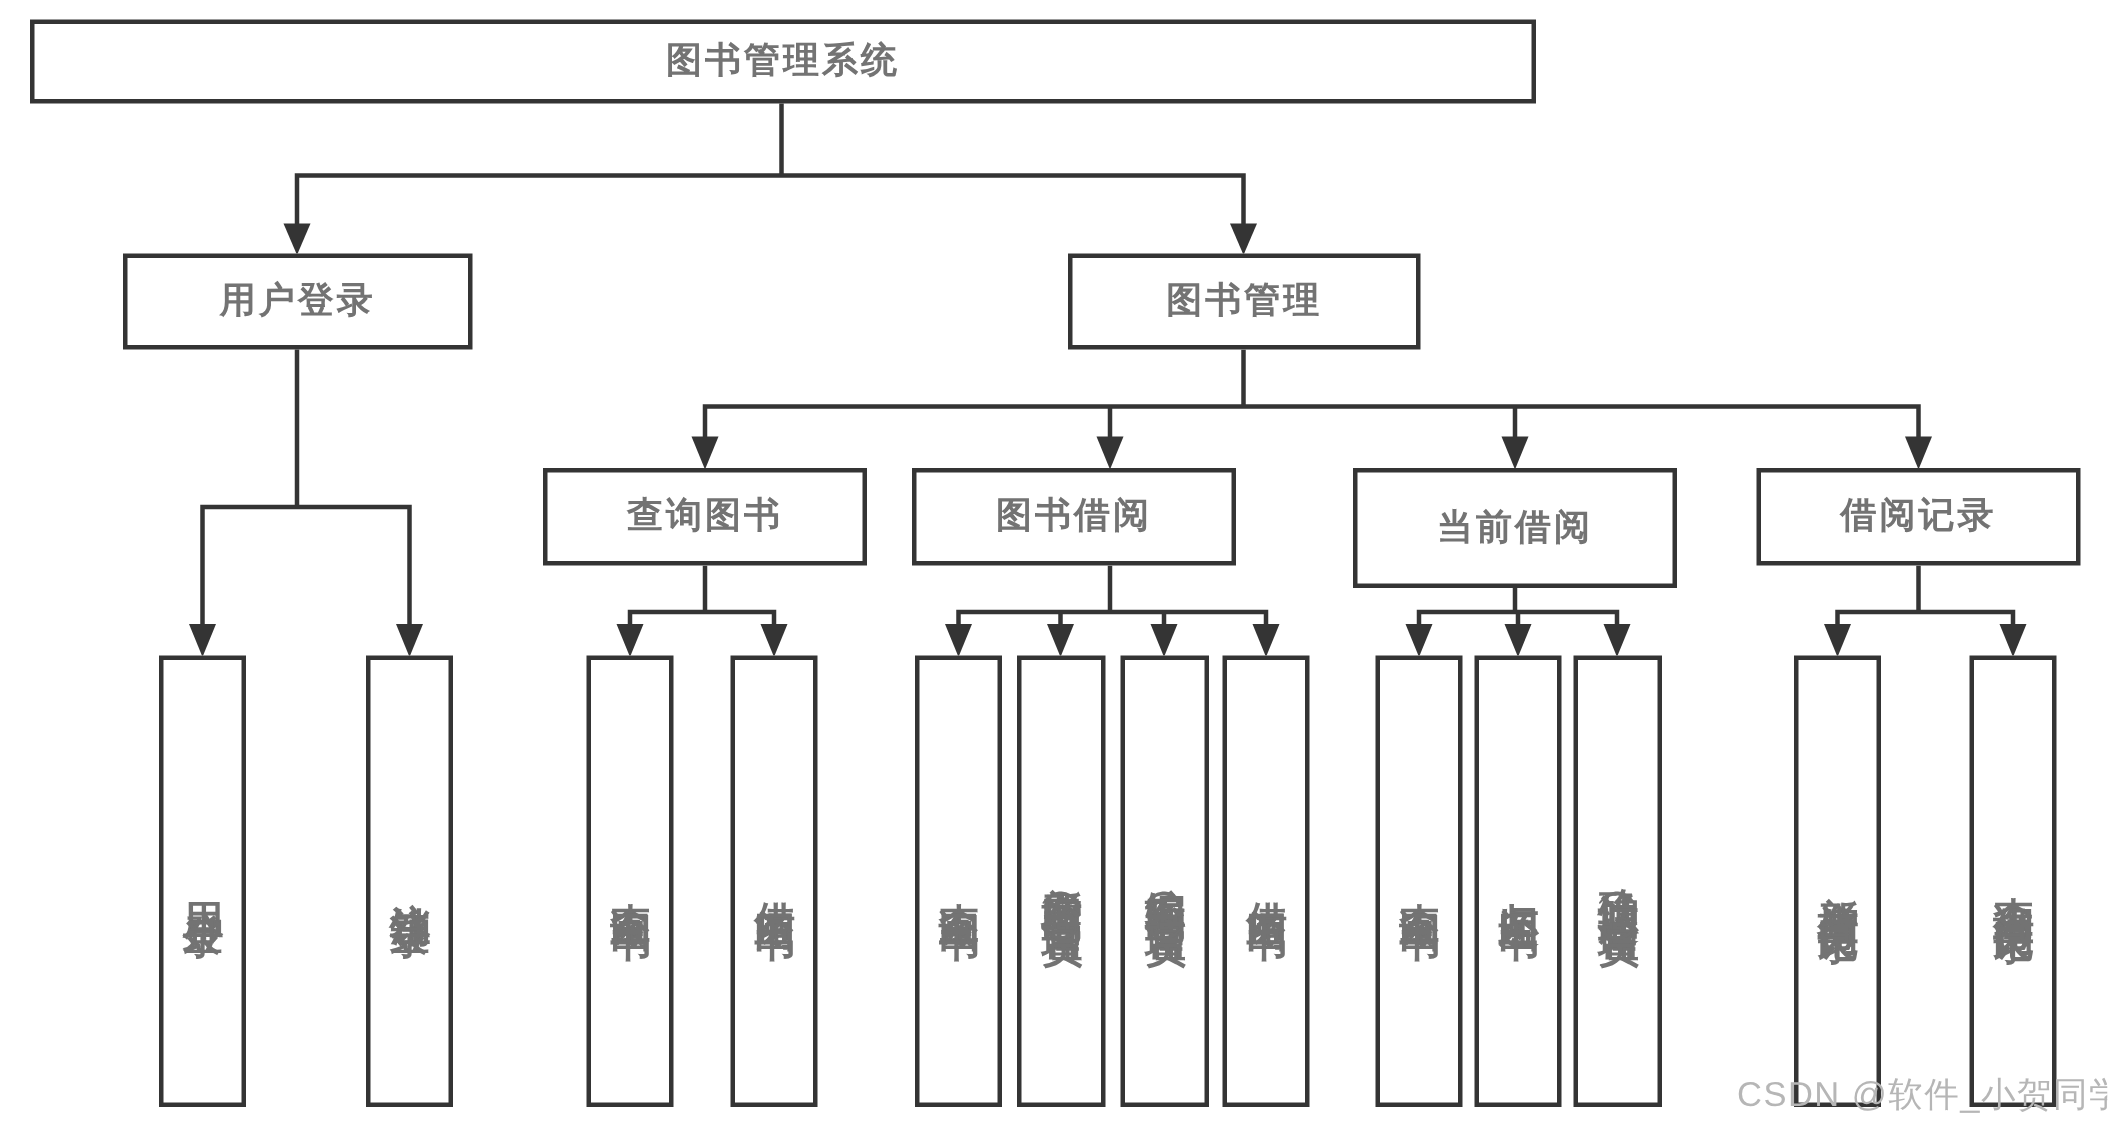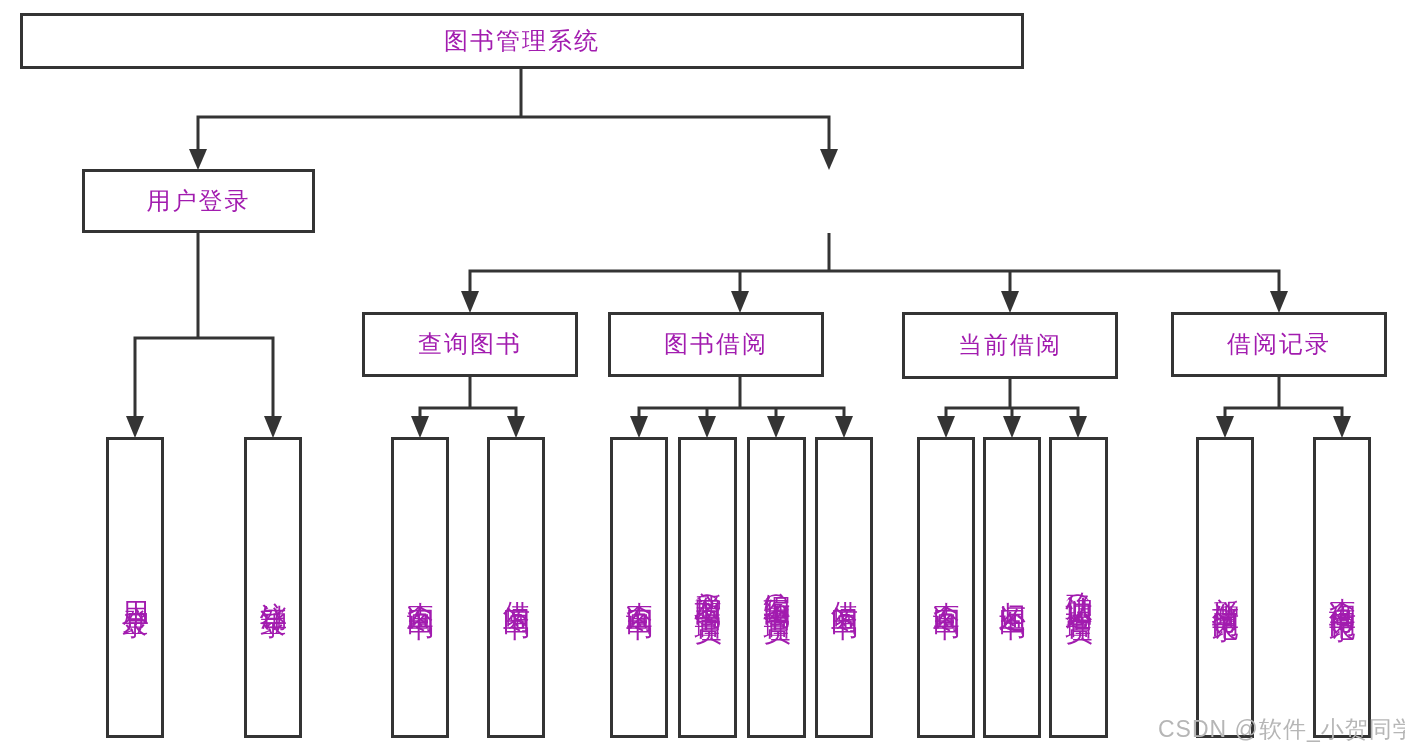--- a/index.html
+++ b/index.html
@@ -3,22 +3,23 @@
 <meta charset="utf-8">
 <style>
   html,body{margin:0;padding:0;background:#ffffff;}
   .stage{
     position:relative;width:1405px;height:747px;background:#ffffff;
     overflow:hidden;font-family:"Liberation Sans","DejaVu Sans",sans-serif;
   }
   svg.connectors{position:absolute;left:0;top:0;z-index:0;}
   .box{
     position:absolute;box-sizing:border-box;z-index:1;
-    border:3px solid #343434;background:#ffffff;color:#a21caf;
+    border:3px solid #343434;background:#ffffff;color:#737373;
     display:flex;align-items:center;justify-content:center;
+    font-weight:bold;
   }
   .hbox{font-size:24px;letter-spacing:2px;line-height:1.1;}
   .vbox{
     writing-mode:vertical-rl;text-orientation:mixed;
     font-size:27px;letter-spacing:4px;line-height:1;
   }
   .watermark{
     position:absolute;z-index:3;white-space:nowrap;
     font-size:23px;color:#b6b6b6;letter-spacing:1px;
   }
@@ -68,24 +69,25 @@
       <polygon points="1003,416 1021,416 1012,438"></polygon>
       <polygon points="1069,416 1087,416 1078,438"></polygon>
       <polygon points="1216,416 1234,416 1225,438"></polygon>
       <polygon points="1333,416 1351,416 1342,438"></polygon>
     </g>
   </svg>
 
   <div class="box hbox" style="left:20px;top:13px;width:1004px;height:56px;">图书管理系统</div>
 
   <div class="box hbox" style="left:82px;top:169px;width:233px;height:64px;">用户登录</div>
+  <div class="box hbox" style="left:712px;top:169px;width:235px;height:64px;">图书管理</div>
 
   <div class="box hbox" style="left:362px;top:312px;width:216px;height:65px;">查询图书</div>
   <div class="box hbox" style="left:608px;top:312px;width:216px;height:65px;">图书借阅</div>
-  <div class="box hbox" style="left:902px;top:312px;width:216px;height:67px;">当前借阅</div>
+  <div class="box hbox" style="left:902px;top:312px;width:216px;height:80px;">当前借阅</div>
   <div class="box hbox" style="left:1171px;top:312px;width:216px;height:65px;">借阅记录</div>
 
   <div class="box vbox" style="left:106px;top:437px;width:58px;height:301px;">用户登录</div>
   <div class="box vbox" style="left:244px;top:437px;width:58px;height:301px;">注销登录</div>
 
   <div class="box vbox" style="left:391px;top:437px;width:58px;height:301px;">查询图书</div>
   <div class="box vbox" style="left:487px;top:437px;width:58px;height:301px;">借阅图书</div>
 
   <div class="box vbox" style="left:610px;top:437px;width:58px;height:301px;">查询图书</div>
   <div class="box vbox" style="left:678px;top:437px;width:59px;height:301px;">新增图书（管理员）</div>

